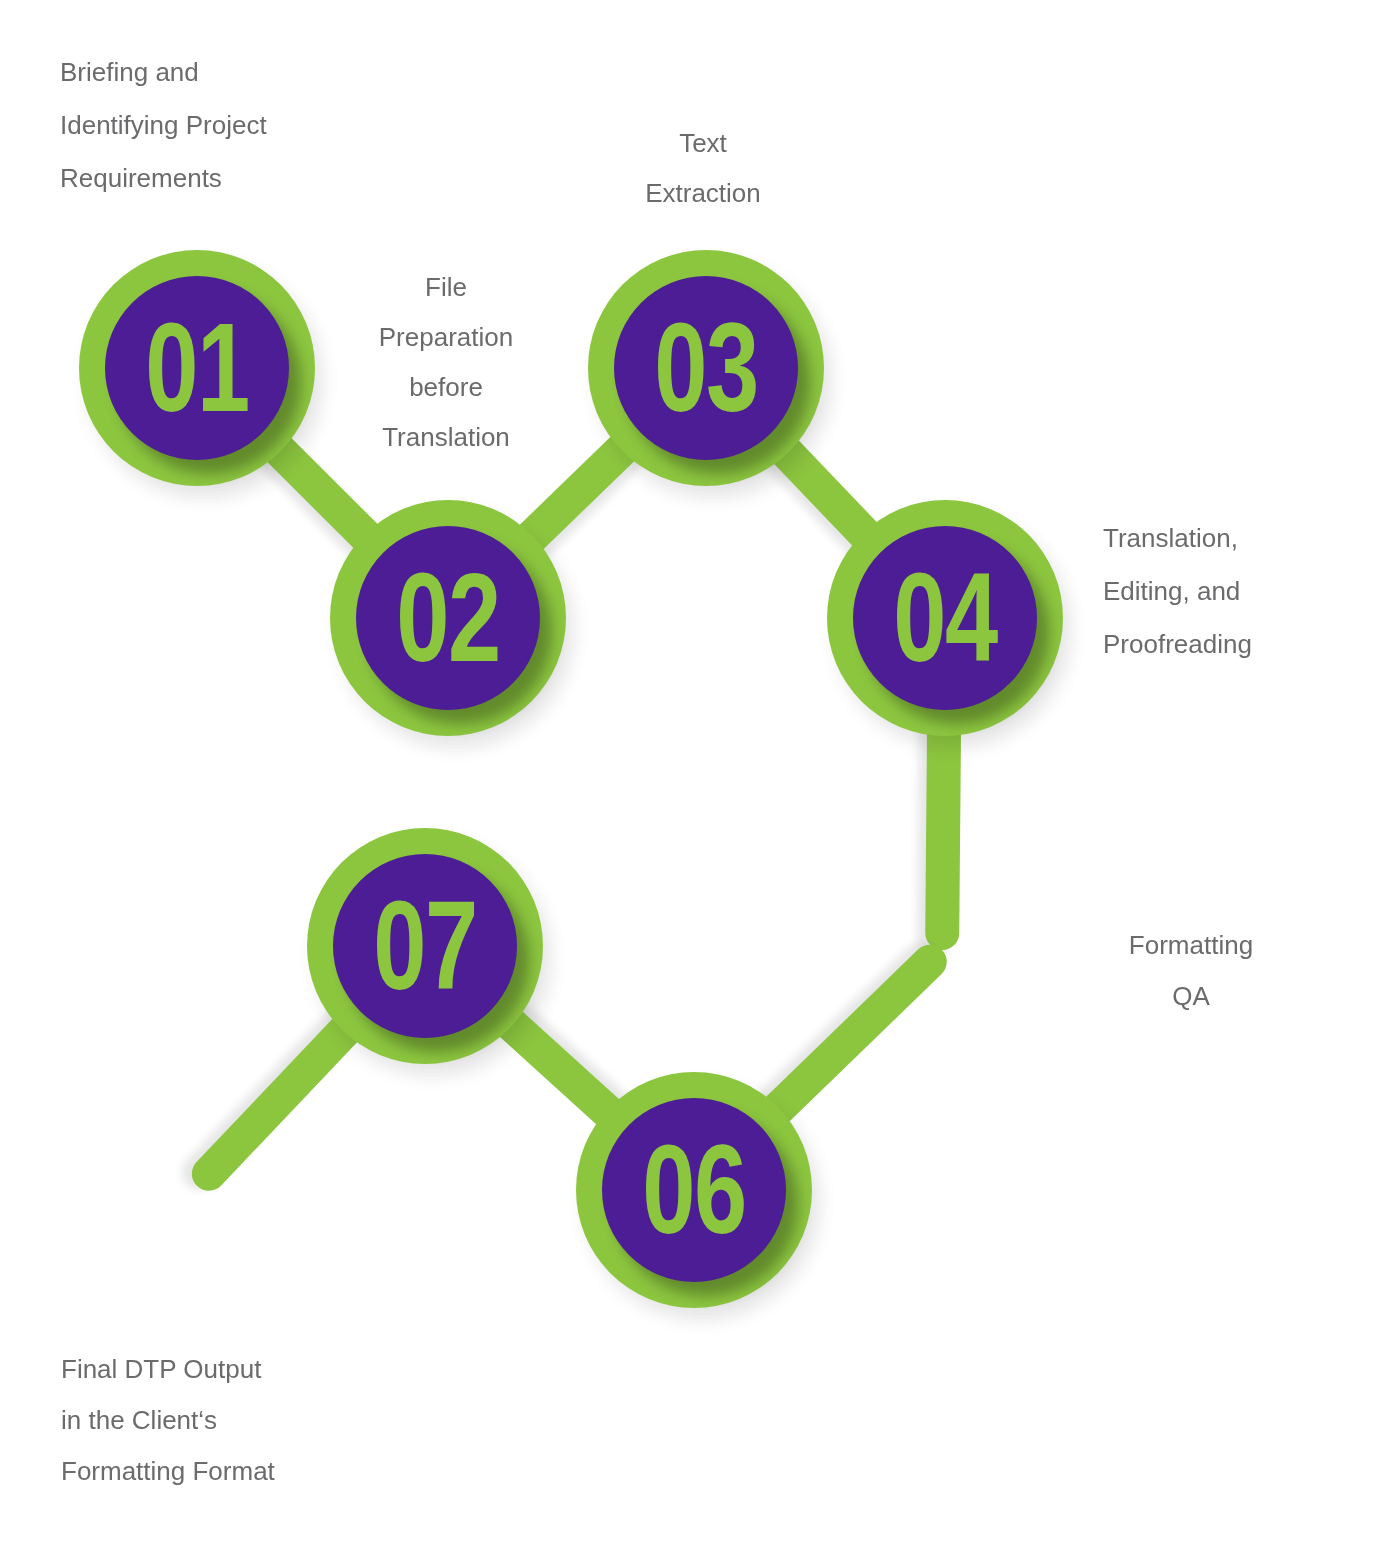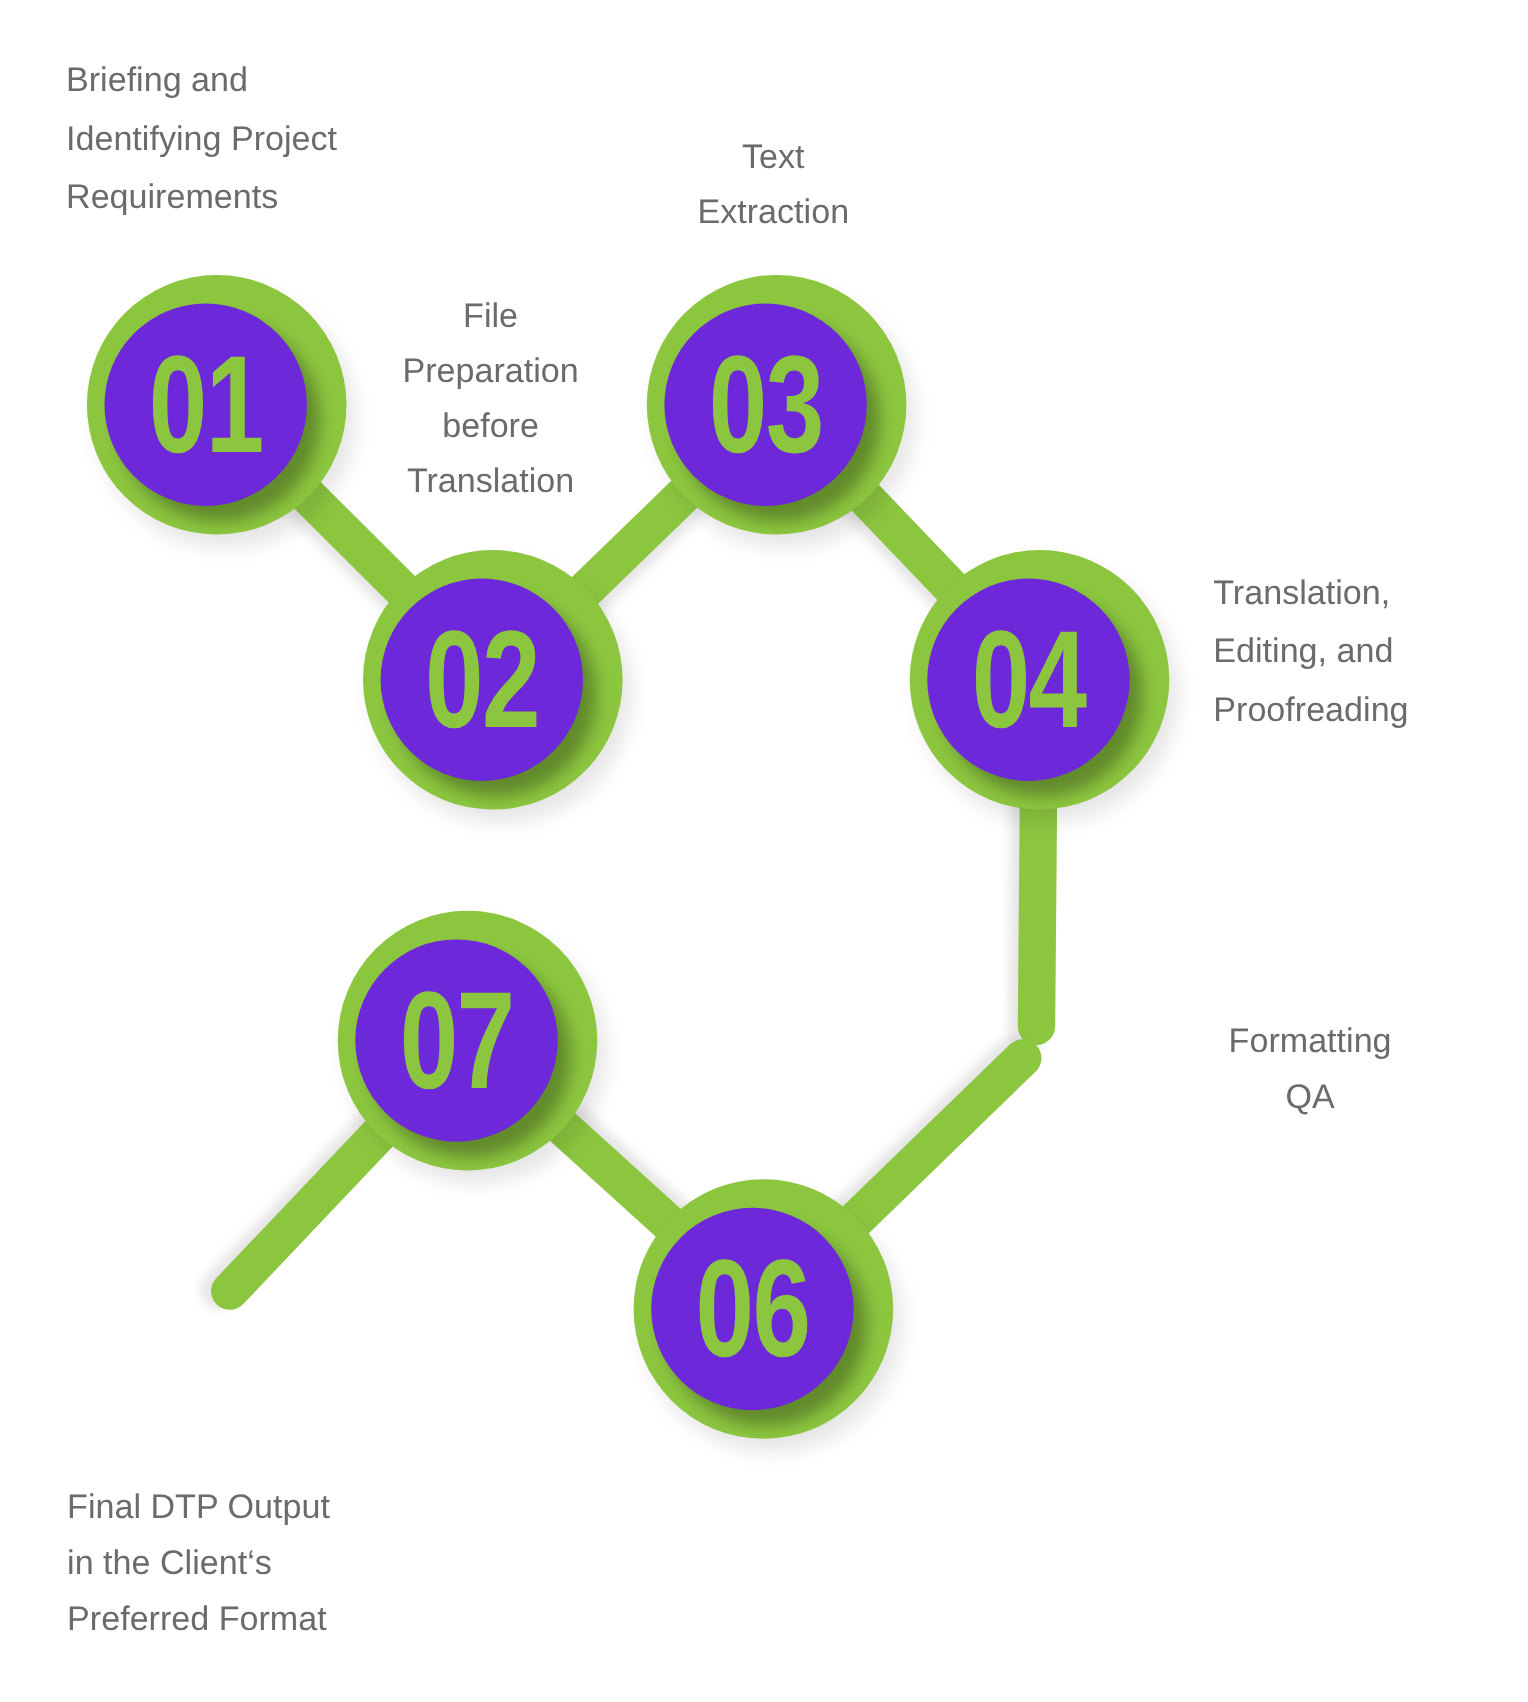--- a/index.html
+++ b/index.html
@@ -28,42 +28,42 @@
     position:absolute;
     width:236px;
     height:236px;
     border-radius:50%;
     background:var(--green);
     box-shadow:8px 12px 18px rgba(0,0,0,0.10);
     z-index:2;
   }
   .circle .inner{
     position:absolute;
-    left:16px; top:26px;
+    left:26px; top:26px;
     width:184px; height:184px;
     border-radius:50%;
-    background:#6d28d9;
+    background:#4c1d95;
     box-shadow:12px 14px 14px rgba(0,0,0,0.30);
     display:flex;
     align-items:center;
     justify-content:center;
   }
   .circle .num{
     font-size:126px;
     font-weight:700;
     line-height:1;
     color:var(--green);
     transform:scaleX(0.76);
     letter-spacing:-2px;
     user-select:none;
   }
   .label{
     position:absolute;
     color:var(--gray);
-    font-size:31px;
+    font-size:26px;
     line-height:53px;
     white-space:pre-line;
     z-index:3;
   }
   .label.center{ text-align:center; transform:translateX(-50%); }
   .label.left{ text-align:left; }
 </style>
 </head>
 <body>
 
@@ -117,15 +117,15 @@
 Translation</div>
   <div class="label center" style="left:703px; top:118px; width:320px; line-height:50px;">Text
 Extraction</div>
   <div class="label left" style="left:1103px; top:512px; width:300px;">Translation,
 Editing, and
 Proofreading</div>
   <div class="label center" style="left:1191px; top:920px; width:300px; line-height:51px;">Formatting
 QA</div>
   <div class="label left" style="left:61px; top:1344px; width:380px; line-height:51px;">Final DTP Output
 in the Client‘s
-Preferred Format</div>
+Formatting Format</div>
 
 </div>
 
 </body></html>

